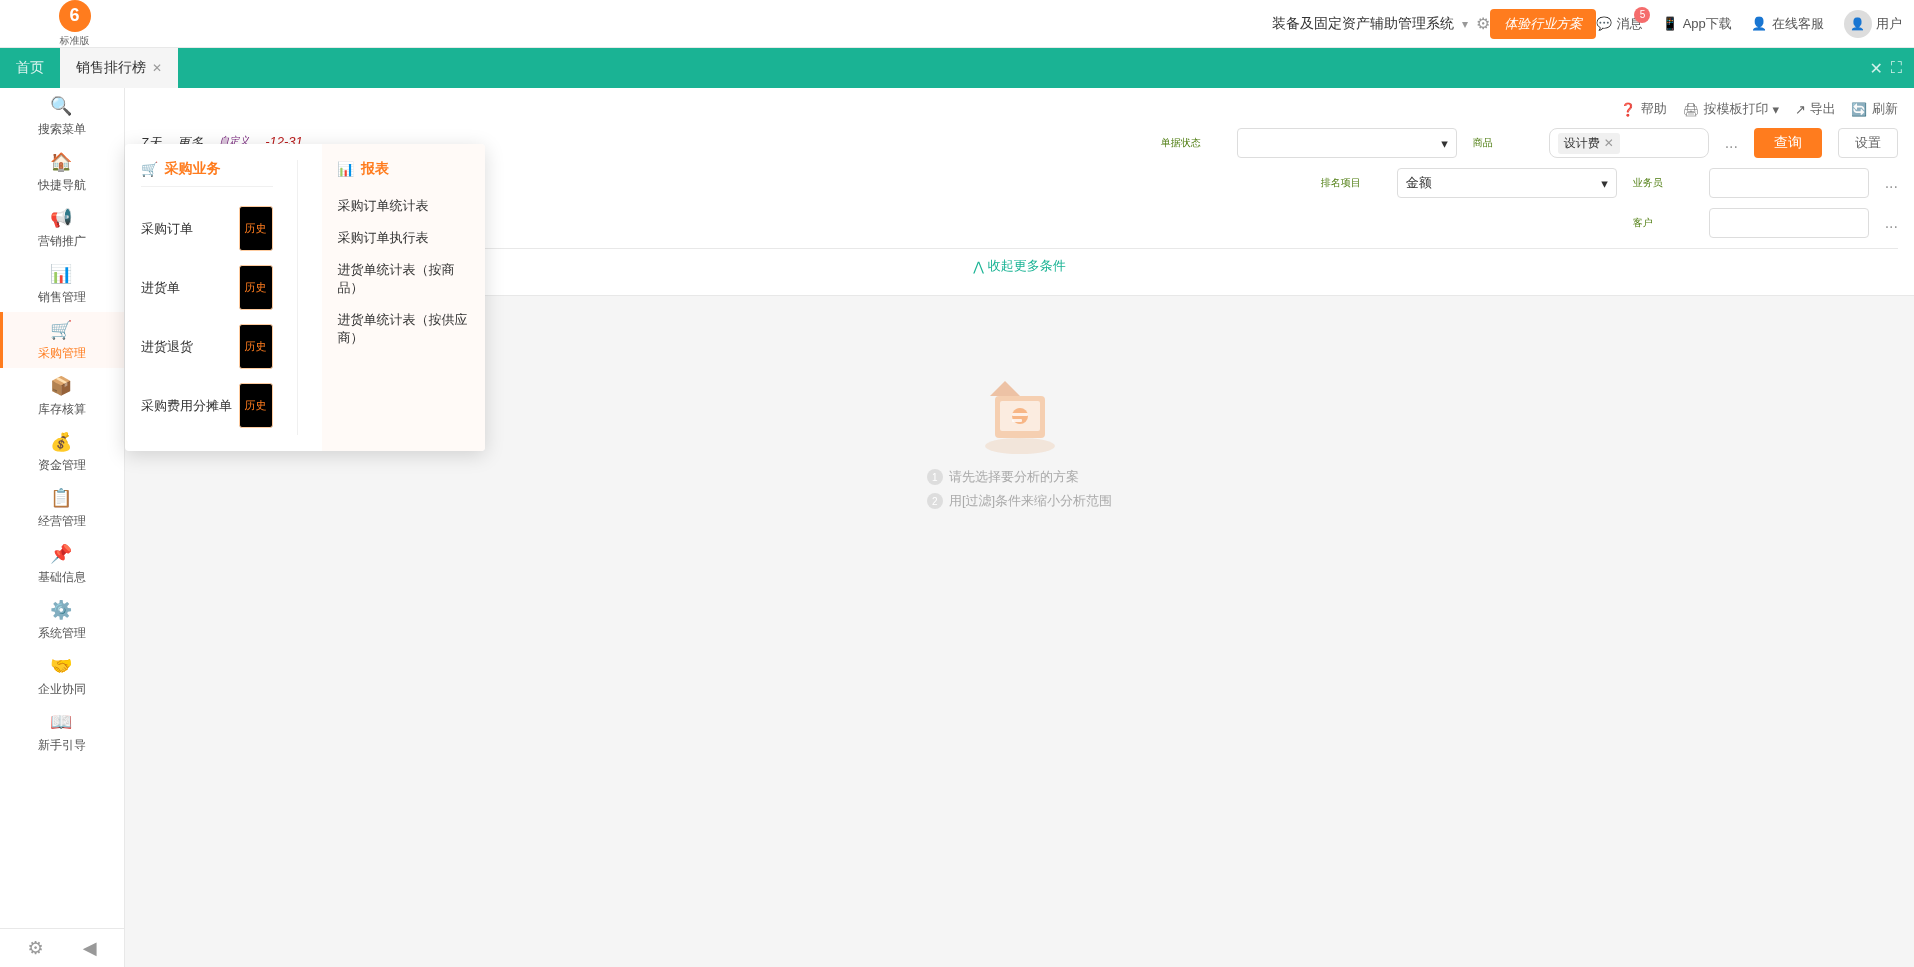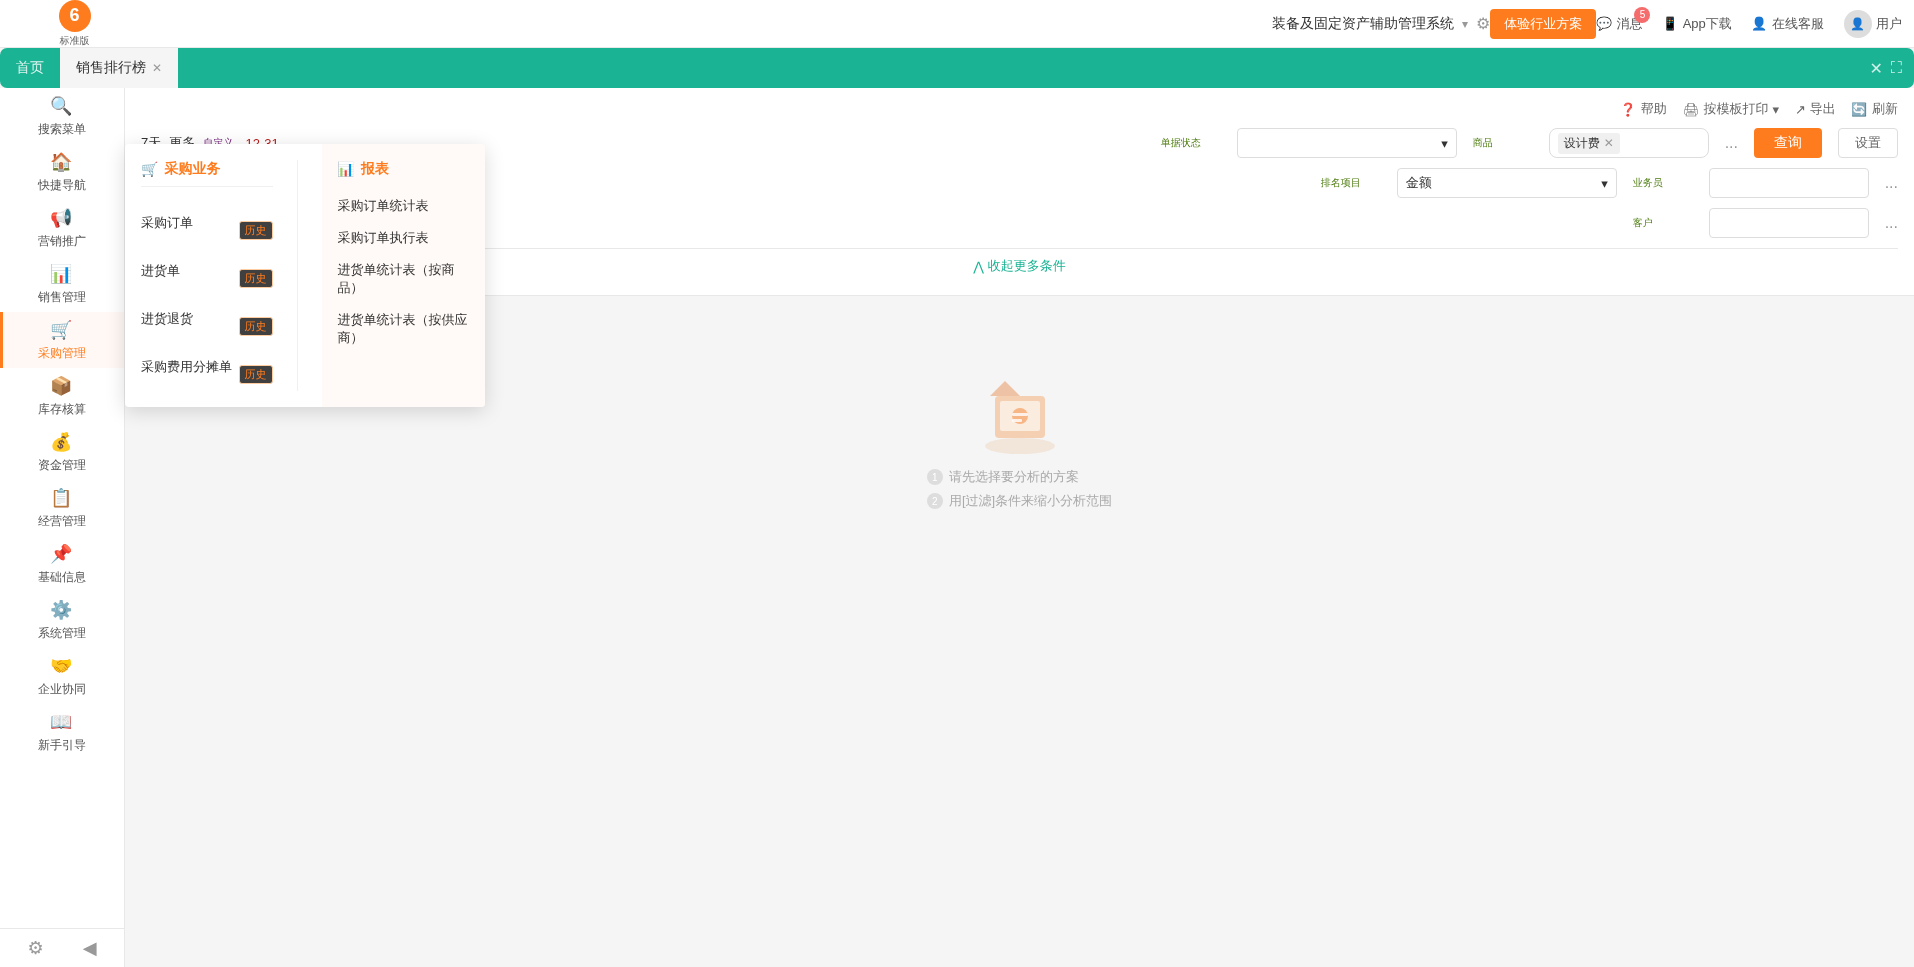--- a/index.html
+++ b/index.html
@@ -50,20 +50,21 @@
     .dropdown-arrow { color: #999; font-size: 12px; cursor: pointer; }
     .gear-icon { color: #999; font-size: 16px; cursor: pointer; }
     .industry-btn {
       background: #ff7c1e;
       color: white;
       border: none;
       border-radius: 4px;
       padding: 6px 14px;
       font-size: 13px;
       cursor: pointer;
+      font-style: italic;
     }
     .header-right {
       display: flex;
       align-items: center;
       gap: 20px;
       margin-left: auto;
     }
     .header-icon-item {
       display: flex;
       align-items: center;
@@ -99,21 +100,20 @@
       font-size: 12px;
     }
 
     
     .tab-bar {
       height: 40px;
       background: #1ab394;
       display: flex;
       align-items: center;
       padding: 0 0;
-      border-radius: 7px;
     }
     .tab-item {
       height: 40px;
       display: flex;
       align-items: center;
       padding: 0 16px;
       font-size: 14px;
       cursor: pointer;
       color: rgba(255,255,255,0.85);
     }
@@ -352,27 +352,26 @@
     .dropdown-item {
       display: flex;
       align-items: center;
       justify-content: space-between;
       padding: 7px 0;
       cursor: pointer;
       font-size: 13px;
       color: #333;
     }
     .history-tag {
-      background: #404040;
+      background: #000000;
       color: #ff7c1e;
       border: 1px solid #ffcca0;
       border-radius: 3px;
-      padding: 1px 5px;
+      padding: 14px 5px;
       font-size: 11px;
-      margin-top: 15px;
     }
     .divider { width: 1px; background: #f0f0f0; margin: 0 8px; }
     .reports-col {
       flex: 1;
       background: #fffaf7;
       margin: -16px -16px -16px 0;
       padding: 16px;
       border-radius: 0 4px 4px 0;
     }
     .reports-col-title {
@@ -558,21 +557,21 @@
           <span>↗</span>
           <span>导出</span>
         </div>
         <div class="toolbar-btn">
           <span>🔄</span>
           <span>刷新</span>
         </div>
       </div>
 
       <div class="filter-row">
-        <div style="display:flex;align-items:center;gap:8px;">
+        <div style="display:flex;align-items:flex-start;gap:16px;font-style:italic;">
           <span style="font-size:13px;color:#333;cursor:pointer;text-decoration:underline;">7天</span>
           <span style="font-size:13px;color:#333;cursor:pointer;text-decoration:underline;">更多</span>
           <span style="font-size:10px;color:#701a75;cursor:pointer;text-decoration:underline;">自定义</span>
           <span style="font-size:13px;color:#b91c1c;">-12-31</span>
         </div>
         <div style="flex:1;"></div>
         <span class="filter-label">单据状态</span>
         <div class="filter-select" style="min-width:220px;">
           <span></span>
           <span>▾</span>

